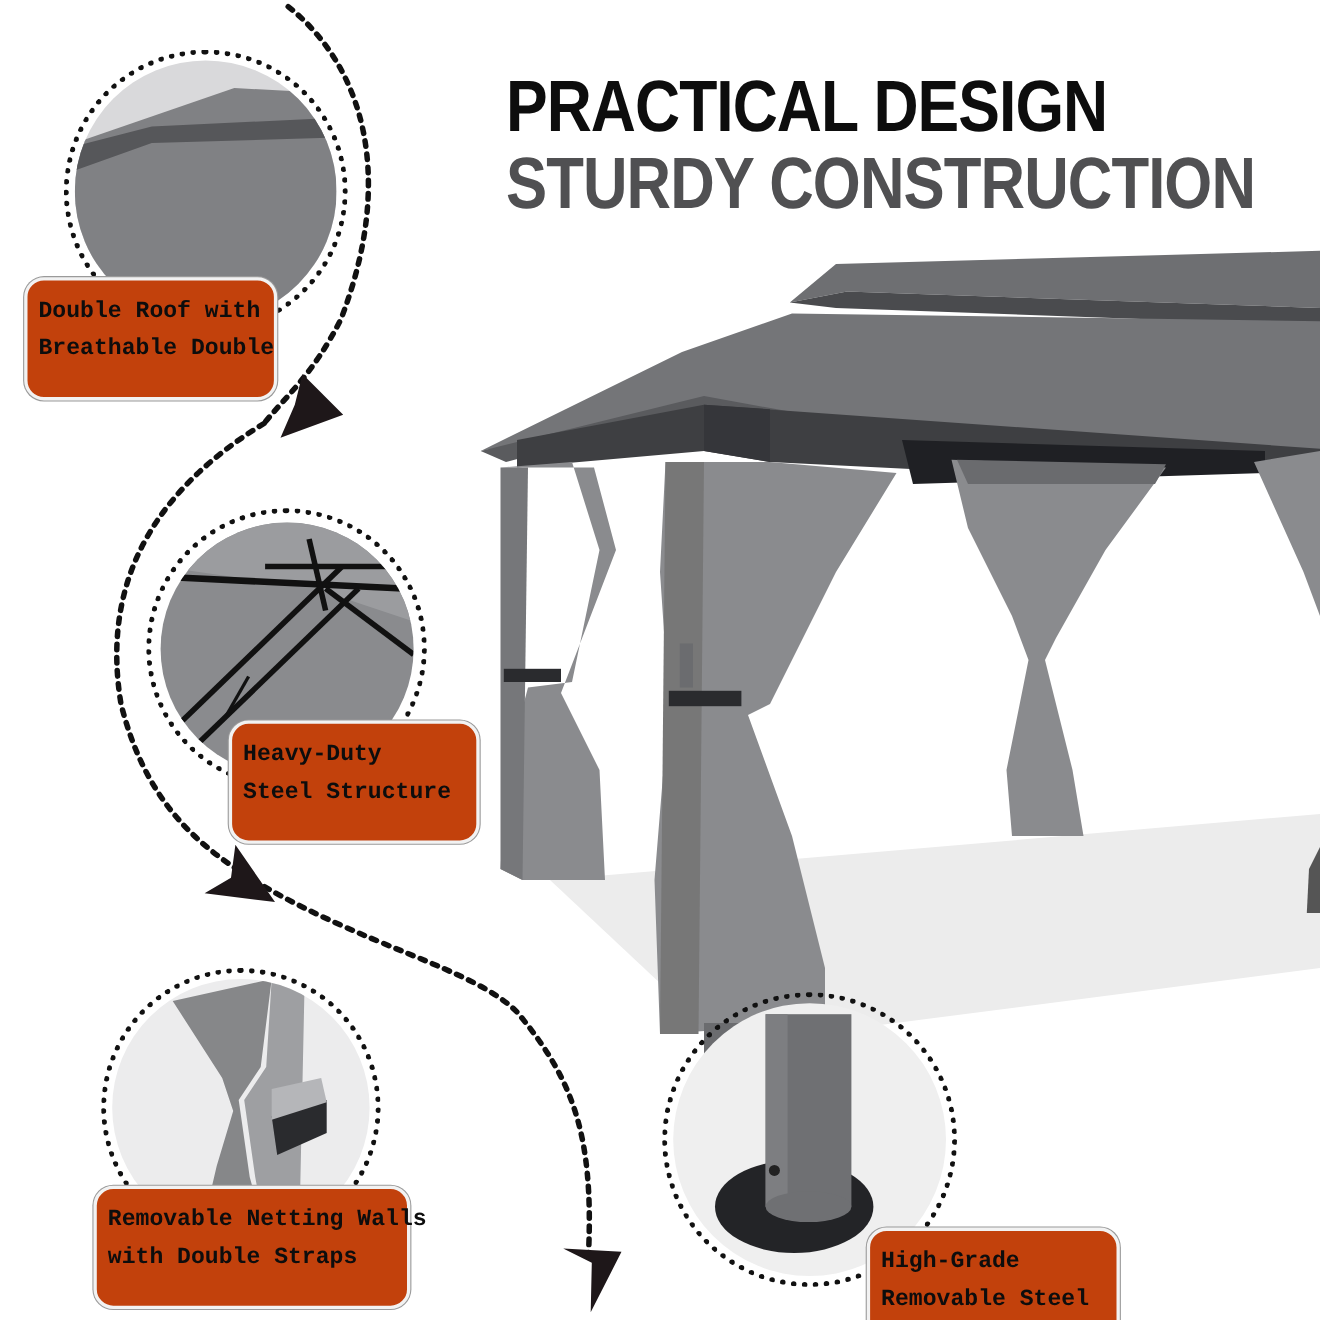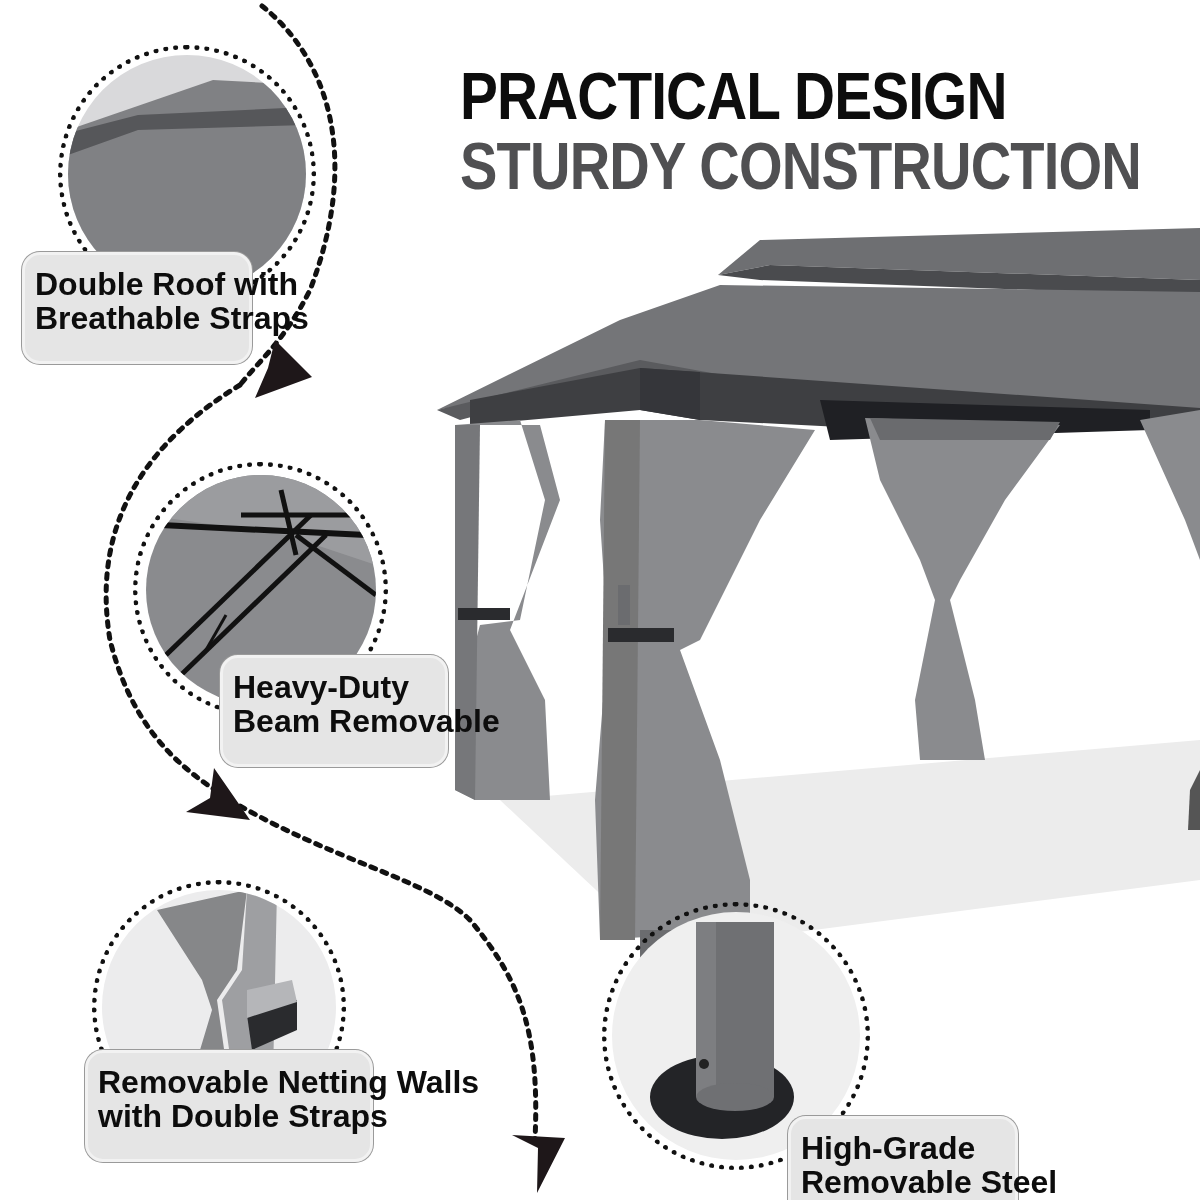--- a/index.html
+++ b/index.html
@@ -2,21 +2,21 @@
 <html><head>
 <meta charset="utf-8">
 <style>
   html, body { margin: 0; padding: 0; background: #ffffff; }
   body { width: 1200px; height: 1200px; position: relative; overflow: hidden; font-family: "Liberation Sans", sans-serif; }
   .headline { position: absolute; left: 460px; font-family: "Liberation Sans", sans-serif; font-weight: bold; letter-spacing: -1px; white-space: nowrap; transform-origin: left top; }
   .hl1 { top: 58px; font-size: 66px; color: #0d0d0d; transform: scaleX(0.86); }
   .hl2 { top: 128px; font-size: 66px; color: #505052; font-weight: bold; transform: scaleX(0.85); }
   .circle { position: absolute; border-radius: 50%; border: 5px dotted #111; box-sizing: border-box; overflow: hidden; }
   .circle-inner { position: absolute; border-radius: 50%; overflow: hidden; }
-  .label { position: absolute; background: #e5e5e5; border: 3px solid #f2f2f2; border-radius: 18px; box-shadow: 0 0 0 1px #9a9a9a; box-sizing: border-box; color: #0d0d0d; font-family: Liberation Sans, sans-serif; font-weight: bold; font-size: 32px; line-height: 34px; padding: 12px 10px 0 10px; transform-origin: left top; }
+  .label { position: absolute; background: #c2410c; border: 3px solid #f2f2f2; border-radius: 18px; box-shadow: 0 0 0 1px #9a9a9a; box-sizing: border-box; color: #0d0d0d; font-family: Liberation Mono, monospace; font-weight: bold; font-size: 21px; line-height: 34px; padding: 12px 10px 0 10px; transform-origin: left top; }
   .label span { display: block; white-space: nowrap; }
   svg { position: absolute; left: 0; top: 0; }
 </style>
 </head>
 <body>
 
 <svg width="1200" height="1200">
   <path d="M262 6 C 330 60, 360 160, 310 290 C 285 340, 260 360, 240 385" fill="none" stroke="#111" stroke-width="5" stroke-dasharray="5 7" stroke-linecap="round"></path>
   <path d="M240 385 C 150 440, 90 520, 110 640 C 130 720, 170 760, 215 790" fill="none" stroke="#111" stroke-width="5" stroke-dasharray="5 7" stroke-linecap="round"></path>
   <path d="M230 800 C 330 860, 430 880, 470 920 C 520 980, 540 1030, 535 1140" fill="none" stroke="#111" stroke-width="5" stroke-dasharray="5 7" stroke-linecap="round"></path>
@@ -68,51 +68,51 @@
 
 <div class="circle" style="left:58px; top:45px; width:258px; height:258px;"></div>
 <div class="circle-inner" style="left:68px; top:55px; width:238px; height:238px; background:#d9d9db;">
   <svg width="238" height="238">
     <polygon points="0,75 145,25 238,30 238,238 0,238" fill="#808184"></polygon>
     <polygon points="0,78 70,60 238,52 238,70 70,75 0,100" fill="#56575a"></polygon>
   </svg>
 </div>
 <div class="label" style="left:22px; top:252px; width:230px; height:112px;">
   <span>Double Roof with</span>
-  <span>Breathable Straps</span>
+  <span>Breathable Double</span>
 </div>
 
 <div class="circle" style="left:133px; top:462px; width:255px; height:255px;"></div>
 <div class="circle-inner" style="left:146px; top:475px; width:230px; height:230px; background:#8a8b8e;">
   <svg width="230" height="230">
     <polygon points="0,0 230,0 230,90 140,60 0,40" fill="#9b9c9f"></polygon>
     <line x1="15" y1="50" x2="220" y2="60" stroke="#111" stroke-width="6"></line>
     <line x1="20" y1="180" x2="165" y2="40" stroke="#111" stroke-width="5"></line>
     <line x1="35" y1="200" x2="180" y2="60" stroke="#111" stroke-width="5"></line>
     <line x1="135" y1="15" x2="150" y2="80" stroke="#111" stroke-width="5"></line>
     <line x1="95" y1="40" x2="210" y2="40" stroke="#111" stroke-width="5"></line>
     <line x1="150" y1="60" x2="230" y2="120" stroke="#111" stroke-width="5"></line>
     <line x1="60" y1="175" x2="80" y2="140" stroke="#111" stroke-width="3"></line>
   </svg>
 </div>
-<div class="label" style="left:220px; top:655px; width:228px; height:112px;">
+<div class="label" style="left:208px; top:655px; width:228px; height:112px;">
   <span>Heavy-Duty</span>
-  <span>Beam Removable</span>
+  <span>Steel Structure</span>
 </div>
 
 <div class="circle" style="left:92px; top:880px; width:254px; height:254px;"></div>
 <div class="circle-inner" style="left:102px; top:890px; width:234px; height:234px; background:#ececed;">
   <svg width="234" height="234">
     <polygon points="55,20 145,0 135,80 115,110 125,180 140,234 80,234 95,170 110,120 100,90" fill="#868789"></polygon>
     <polygon points="145,0 175,0 170,234 140,234 130,180 120,110 140,80" fill="#9e9fa2"></polygon>
     <polygon points="145,125 195,110 195,140 150,160" fill="#2a2b2e"></polygon>
     <polygon points="145,100 190,90 195,112 145,128" fill="#b5b6b9"></polygon>
   </svg>
 </div>
-<div class="label" style="left:85px; top:1050px; width:288px; height:112px;">
+<div class="label" style="left:85px; top:1078px; width:288px; height:112px;">
   <span>Removable Netting Walls</span>
   <span>with Double Straps</span>
 </div>
 
 <div class="circle" style="left:602px; top:902px; width:268px; height:268px;"></div>
 <div class="circle-inner" style="left:612px; top:912px; width:248px; height:248px; background:#efefef;">
   <svg width="248" height="248">
     <ellipse cx="110" cy="185" rx="72" ry="42" fill="#232427"></ellipse>
     <rect x="84" y="10" width="78" height="175" fill="#6f7073"></rect>
     <rect x="84" y="10" width="20" height="175" fill="#7d7e81"></rect>

